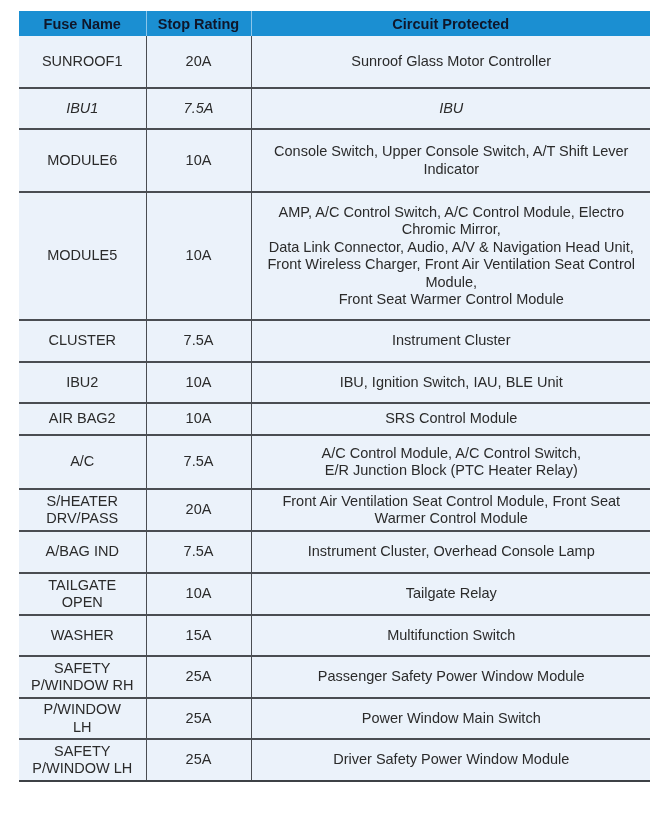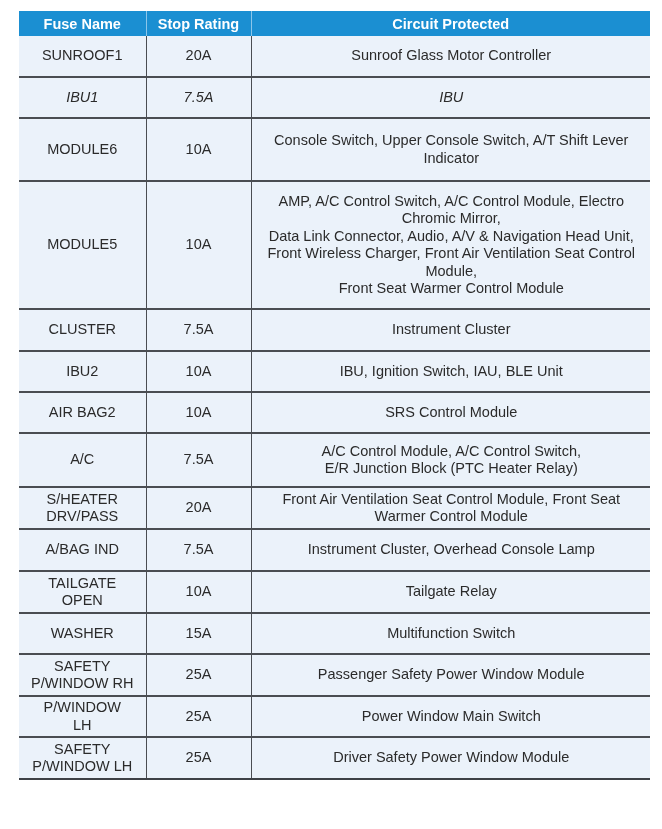--- a/index.html
+++ b/index.html
@@ -22,21 +22,21 @@
     width: 631px;
     border-collapse: collapse;
     table-layout: fixed;
   }
   .fuse-table col.c1 { width: 127px; }
   .fuse-table col.c2 { width: 105px; }
   .fuse-table col.c3 { width: 399px; }
 
   .fuse-table thead th {
     background: #1b8fd2;
-    color: #ffffff;
+    color: #0f172a;
     font-weight: bold;
     font-size: 14.5px;
     height: 25px;
     padding: 0;
     text-align: center;
     vertical-align: middle;
     border-left: 1px solid #8cc6ea;
   }
   .fuse-table thead th:first-child { border-left: none; }
 
@@ -72,21 +72,21 @@
       <col class="c3">
   </colgroup>
   <thead>
     <tr>
       <th>Fuse Name</th>
       <th>Stop Rating</th>
       <th>Circuit Protected</th>
     </tr>
   </thead>
   <tbody id="fuse-body">
-      <tr style="height: 41px;">
+      <tr style="height: 52px;">
         <td class="name" style="white-space: pre-line;">SUNROOF1</td>
         <td class="rating">20A</td>
         <td class="circuit">Sunroof Glass Motor Controller</td>
       </tr>
       <tr style="height: 41px; font-style: italic;">
         <td class="name" style="white-space: pre-line;">IBU1</td>
         <td class="rating">7.5A</td>
         <td class="circuit">IBU</td>
       </tr>
       <tr style="height: 63px; margin-top: 17px;">
@@ -105,21 +105,21 @@
       <tr style="height: 42px;">
         <td class="name" style="white-space: pre-line;">CLUSTER</td>
         <td class="rating">7.5A</td>
         <td class="circuit">Instrument Cluster</td>
       </tr>
       <tr style="height: 41px;">
         <td class="name" style="white-space: pre-line;">IBU2</td>
         <td class="rating">10A</td>
         <td class="circuit">IBU, Ignition Switch, IAU, BLE Unit</td>
       </tr>
-      <tr style="height: 41px;">
+      <tr style="height: 32px;">
         <td class="name" style="white-space: pre-line;">AIR BAG2</td>
         <td class="rating">10A</td>
         <td class="circuit">SRS Control Module</td>
       </tr>
       <tr style="height: 54px;">
         <td class="name" style="white-space: pre-line;">A/C</td>
         <td class="rating">7.5A</td>
         <td class="circuit">A/C Control Module, A/C Control Switch,
 E/R Junction Block (PTC Heater Relay)</td>
       </tr>

